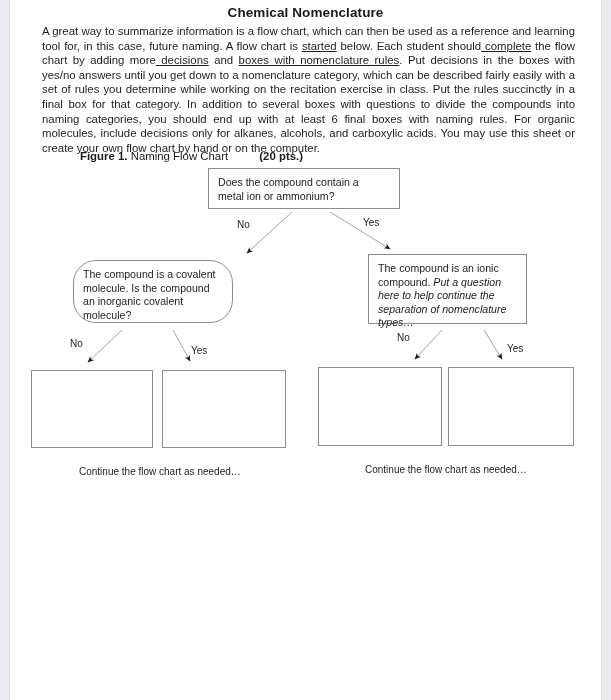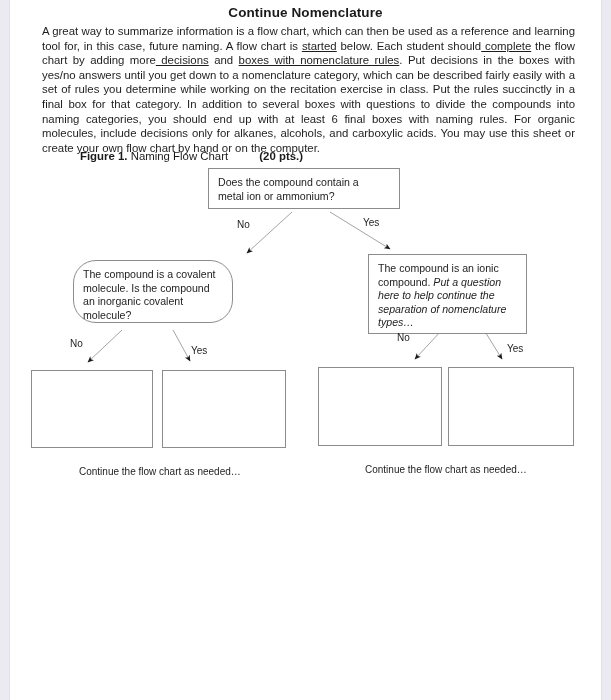--- a/index.html
+++ b/index.html
@@ -86,21 +86,21 @@
     left: 63px;
     top: 260px;
     width: 160px;
     height: 63px;
     border-radius: 23px;
   }
   .node-right {
     left: 358px;
     top: 254px;
     width: 159px;
-    height: 80px;
+    height: 70px;
   }
   .blank {
     position: absolute;
     border: 1px solid #8c8c8c;
     background: #ffffff;
     box-sizing: border-box;
   }
   .blank-1 { left: 21px;  top: 370px; width: 122px; height: 78px; }
   .blank-2 { left: 152px; top: 370px; width: 124px; height: 78px; }
   .blank-3 { left: 308px; top: 367px; width: 124px; height: 79px; }
@@ -130,21 +130,21 @@
     width: 591px;
     height: 700px;
     pointer-events: none;
   }
 </style>
 </head>
 <body>
 
 <div class="page">
 
-  <div class="doc-title">Continue Nomenclature</div>
+  <div class="doc-title">Chemical Nomenclature</div>
 
   <div class="intro"><span>A great way to summarize information is a flow chart, which can then be used as a reference and learning tool for, in this case, future naming.  A flow chart is </span><u>started</u><span> below.  Each student should</span><u> complete</u><span> the flow chart by adding more</span><u> decisions</u><span> and </span><u>boxes with nomenclature rules</u><span>.  Put decisions in the boxes with yes/no answers until you get down to a nomenclature category, which can be described fairly easily with a set of rules you determine while working on the recitation exercise in class.  Put the rules succinctly in a final box for that category.  In addition to several boxes with questions to divide the compounds into naming categories, you should end up with at least 6 final boxes with naming rules.  For organic molecules, include decisions only for alkanes, alcohols, and carboxylic acids.  You may use this sheet or create your own flow chart by hand or on the computer.</span></div>
 
   <div class="figure-caption">
     <b>Figure 1.</b>
     <span>Naming Flow Chart</span>
     <b>(20 pts.)</b>
   </div>
 
   <div class="flow">

